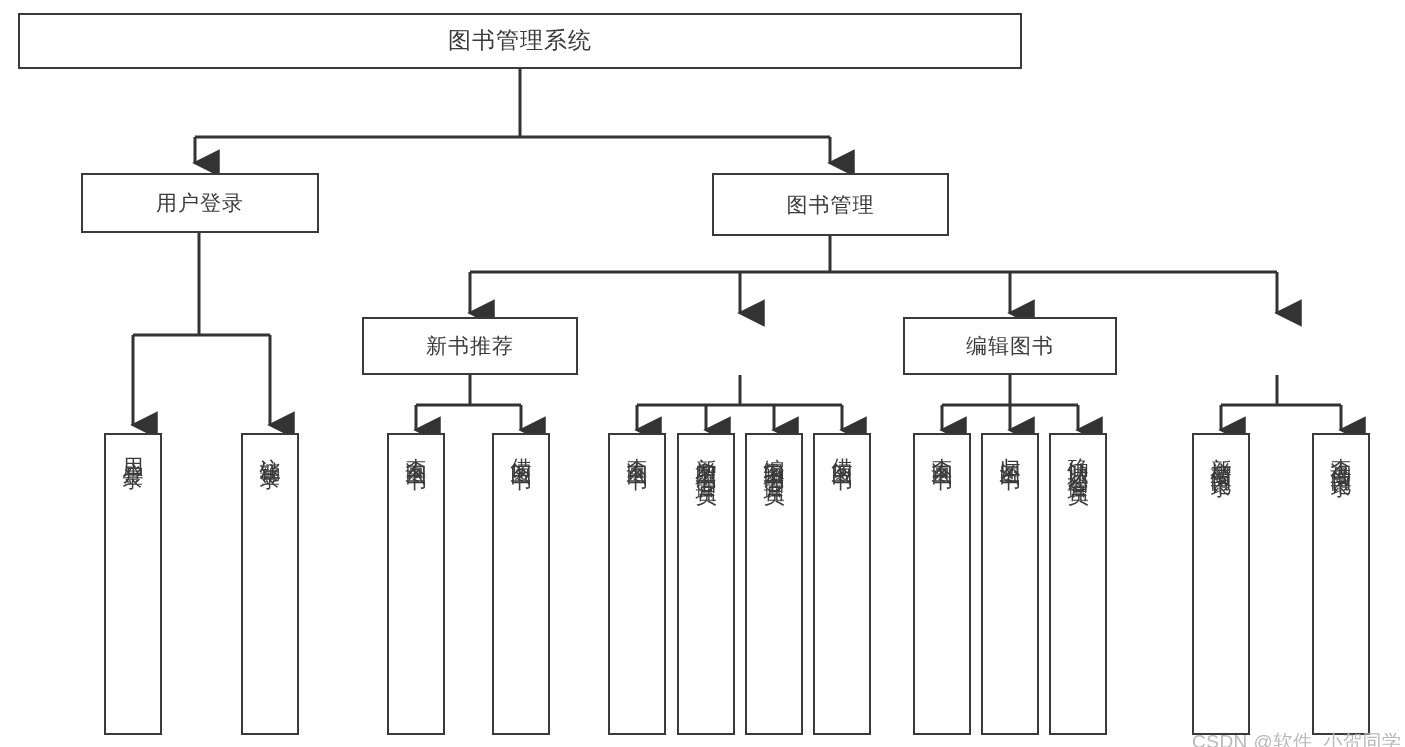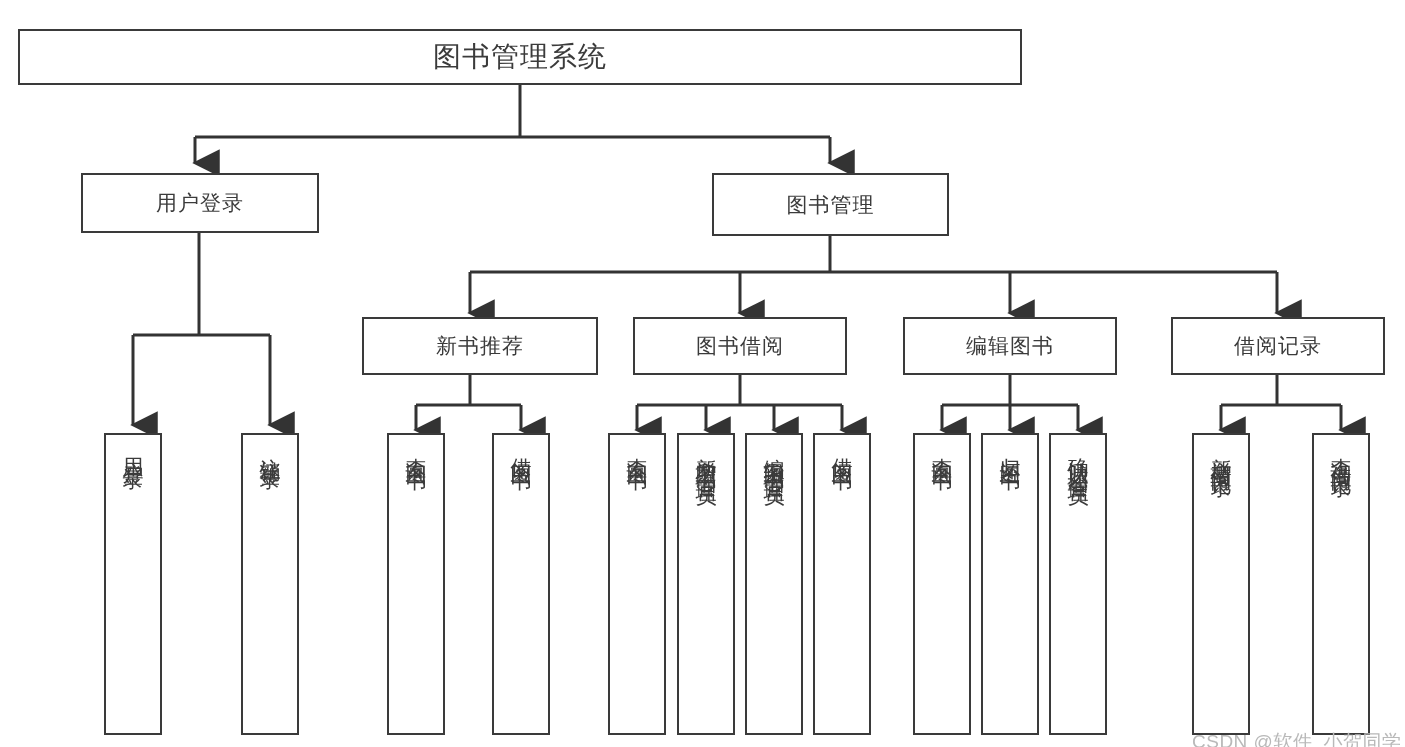--- a/index.html
+++ b/index.html
@@ -36,22 +36,21 @@
     justify-content: center;
     color: #3b3b3b;
   }
   .node.horiz {
     font-size: 21px;
     letter-spacing: 1px;
     line-height: 1.1;
     white-space: nowrap;
   }
   .node.root {
-    font-size: 28px;
-    margin-top: 16px;
+    font-size: 23px;
   }
   .node.vert {
     font-size: 21px;
     align-items: flex-start;
     justify-content: center;
     padding-top: 6px;
   }
   .vert .vtext {
     writing-mode: vertical-rl;
     text-orientation: upright;
@@ -128,31 +127,25 @@
     <span>图书管理系统</span>
   </div>
 
   <div class="node horiz" style="left:81px; top:173px; width:238px; height:60px;">
     <span>用户登录</span>
   </div>
   <div class="node horiz" style="left:712px; top:173px; width:237px; height:63px;">
     <span>图书管理</span>
   </div>
 
-  <div class="node horiz" style="left:362px; top:317px; width:236px; height:58px;">
+  <div class="node horiz" style="left:362px; top:317px; width:216px; height:58px;">
     <span>新书推荐</span>
-  </div>
-  <div class="node horiz" style="left:633px; top:317px; width:214px; height:58px;">
-    <span>图书借阅</span>
   </div>
   <div class="node horiz" style="left:903px; top:317px; width:214px; height:58px;">
     <span>编辑图书</span>
-  </div>
-  <div class="node horiz" style="left:1171px; top:317px; width:214px; height:58px;">
-    <span>借阅记录</span>
   </div>
 
   <div class="node vert" style="left:104px; top:433px; width:58px; height:302px;">
     <span class="vtext">用户登录</span>
   </div>
   <div class="node vert" style="left:241px; top:433px; width:58px; height:302px;">
     <span class="vtext">注销登录</span>
   </div>
 
   <div class="node vert" style="left:387px; top:433px; width:58px; height:302px;">

